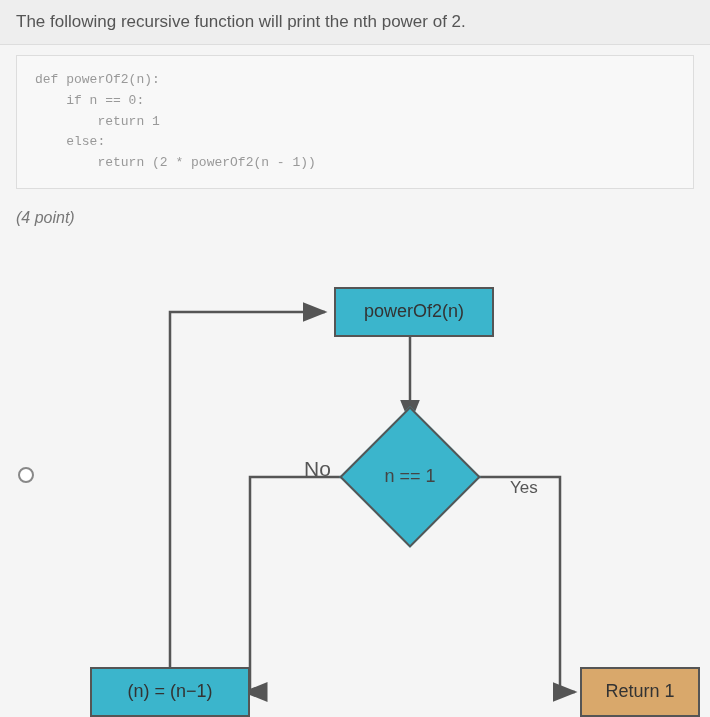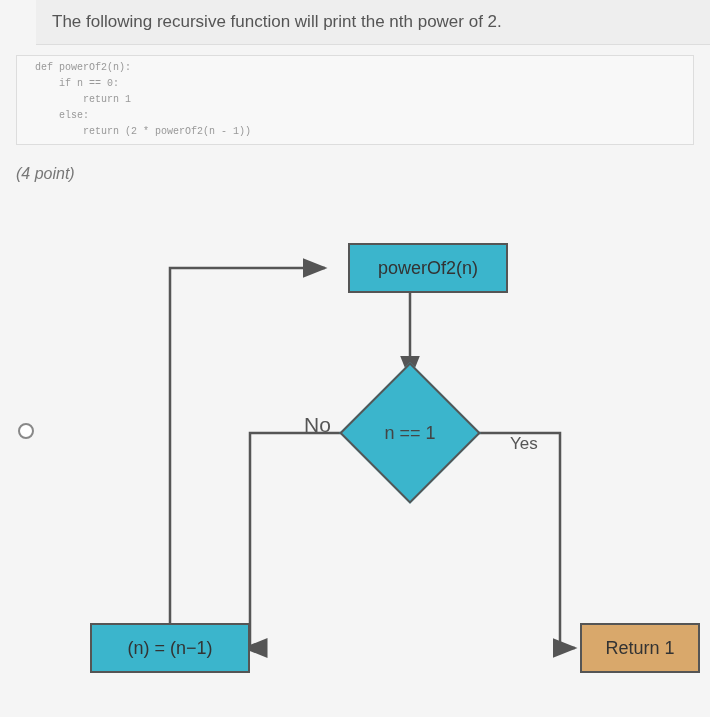--- a/index.html
+++ b/index.html
@@ -11,29 +11,28 @@
       overflow: hidden;
       position: relative;
     }
     .question-header {
       padding: 12px 16px;
       background: #eee;
       color: #555;
       font-size: 17px;
       font-weight: 500;
       border-bottom: 1px solid #ddd;
-      margin-left: 36px;
     }
     .code-block {
       margin: 10px 16px;
-      padding: 4px 18px;
+      padding: 14px 18px;
       background: #f8f8f8;
       border: 1px solid #ddd;
       font-family: 'Courier New', monospace;
-      font-size: 10px;
+      font-size: 13px;
       color: #999;
       line-height: 1.6;
       white-space: pre;
     }
     .points {
       padding: 10px 16px;
       color: #777;
       font-size: 16px;
       font-style: italic;
     }
@@ -57,21 +56,21 @@
       position: absolute;
       background: #3bb5cc;
       border: 2px solid #555;
       display: flex;
       align-items: center;
       justify-content: center;
       font-size: 18px;
       color: #333;
       font-weight: 500;
     }
-    .start-box { left: 348px; top: 40px; width: 160px; height: 50px; }
+    .start-box { left: 334px; top: 40px; width: 160px; height: 50px; }
     .return-box { left: 580px; top: 420px; width: 120px; height: 50px; background: #d9a86b; }
     .recurse-box { left: 90px; top: 420px; width: 160px; height: 50px; }
     
     .diamond {
       position: absolute;
       left: 340px;
       top: 160px;
       width: 140px;
       height: 140px;
     }

